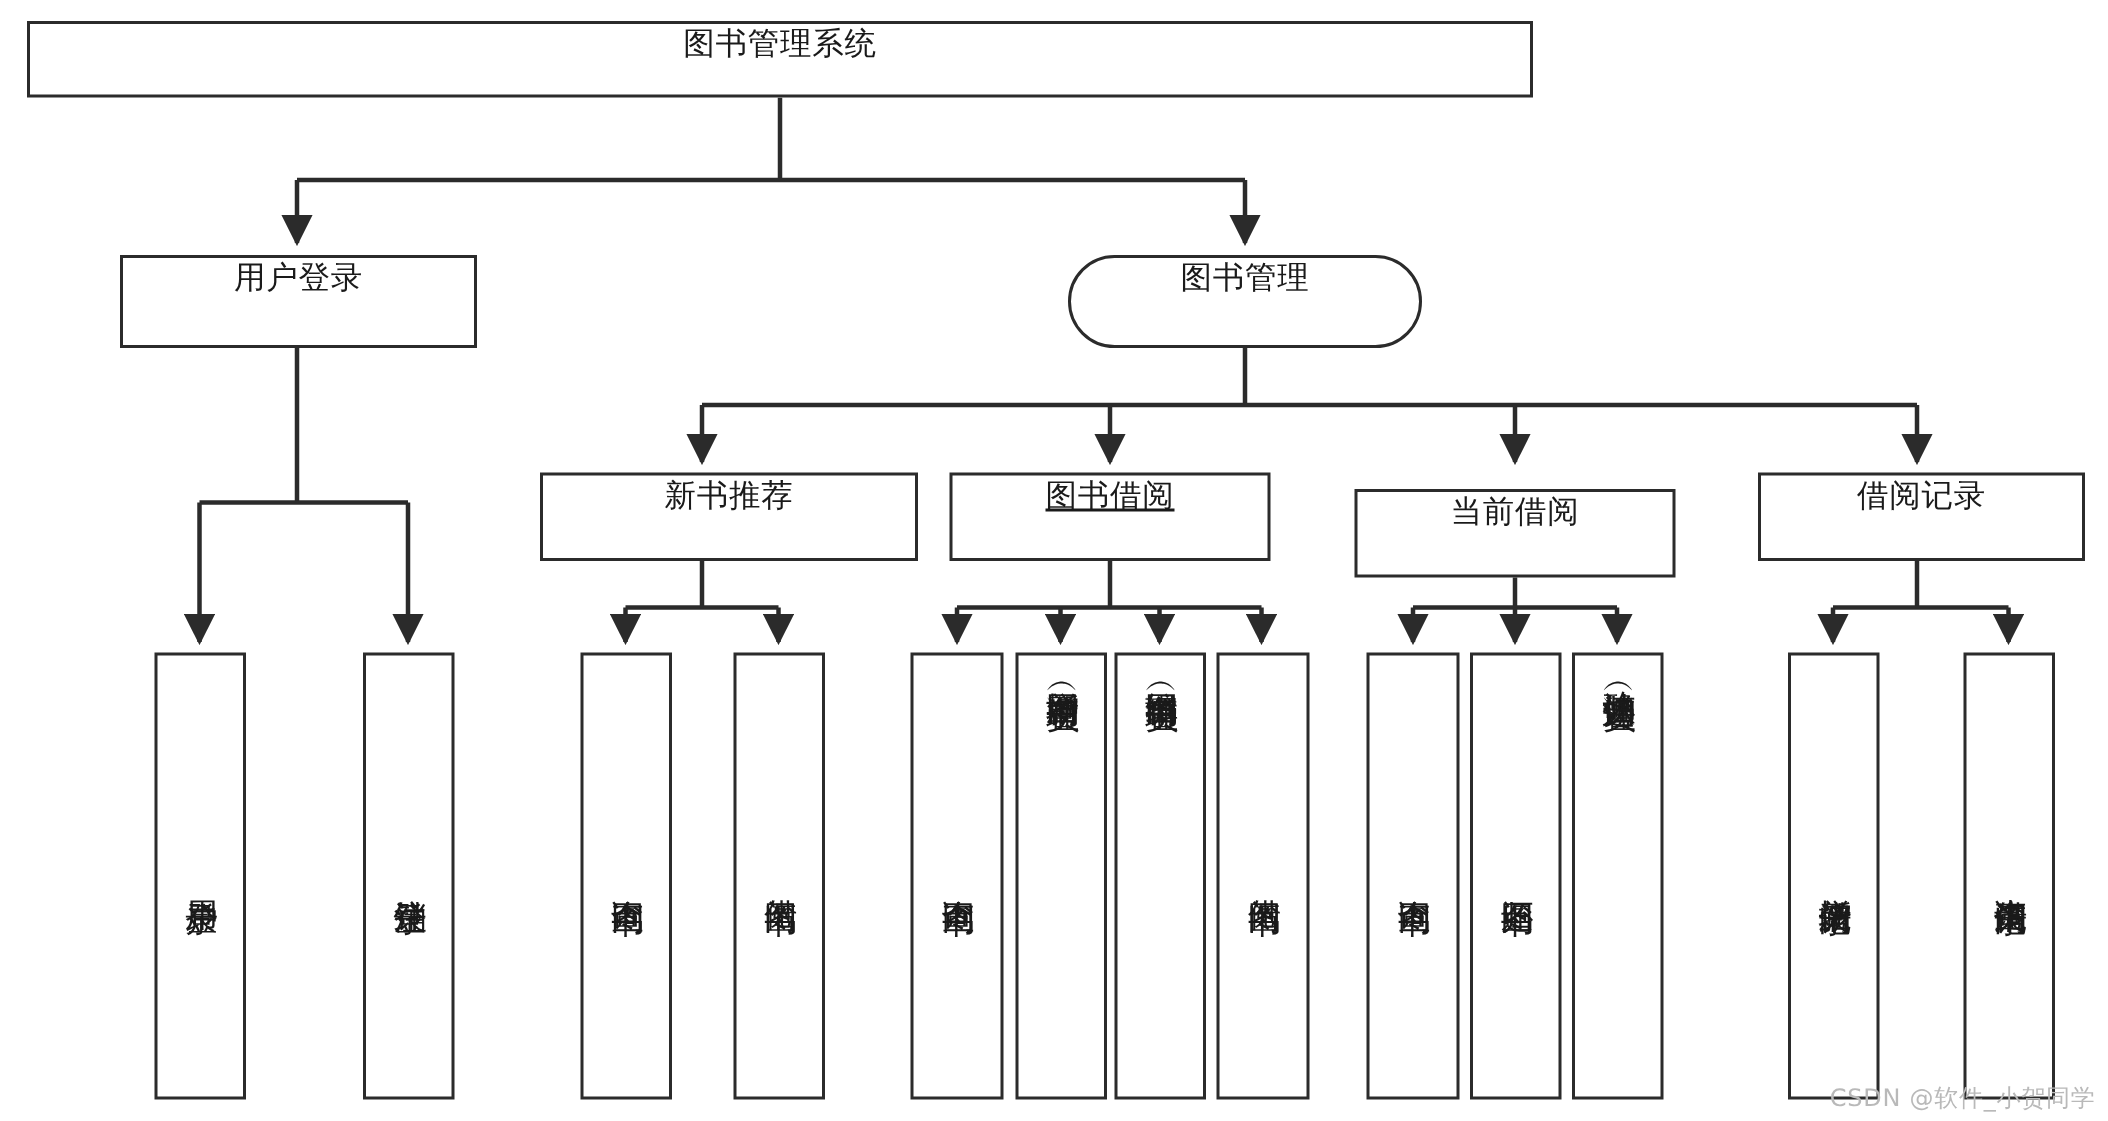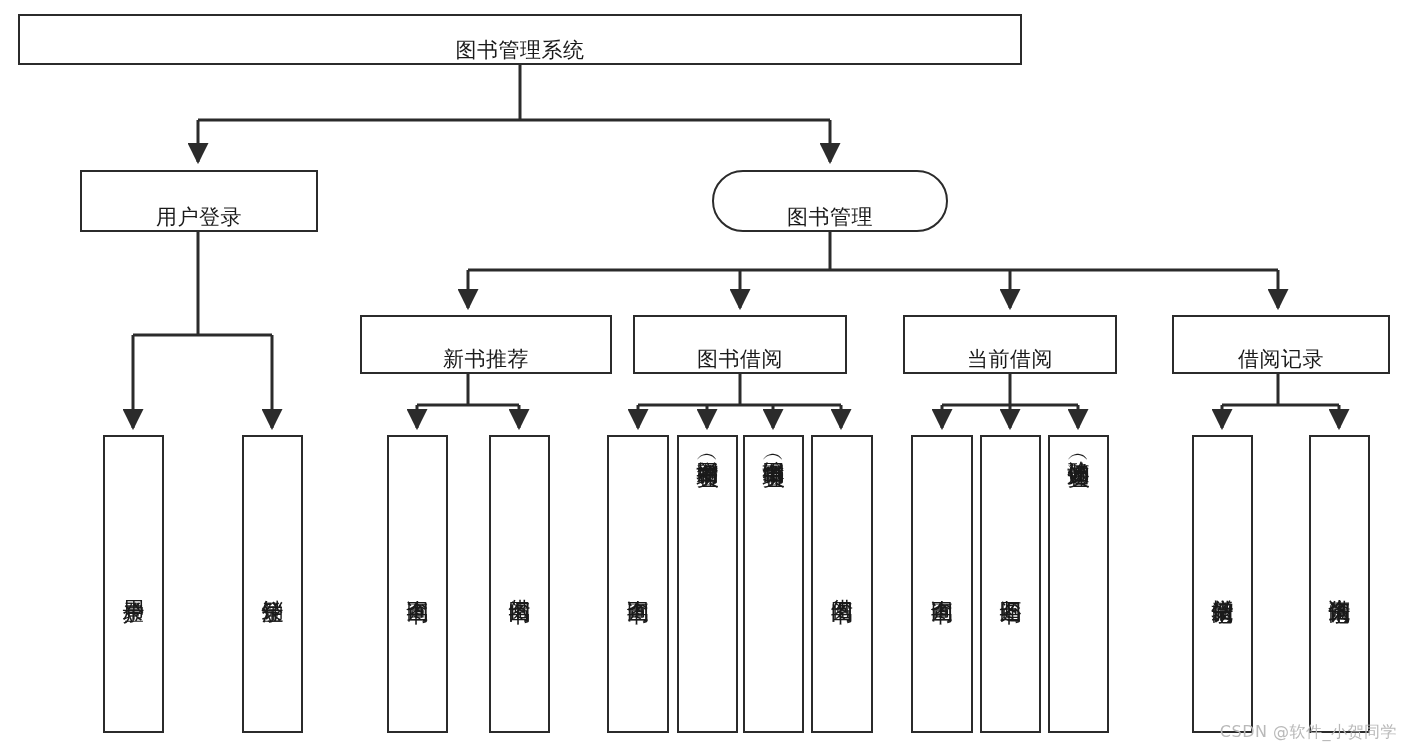--- a/index.html
+++ b/index.html
@@ -23,21 +23,21 @@
     top: 0;
     width: 1405px;
     height: 747px;
   }
   .node-box {
     position: absolute;
     box-sizing: border-box;
     border: 2px solid #2b2b2b;
     background: #ffffff;
     display: flex;
-    align-items: flex-end;
+    align-items: flex-start;
     justify-content: center;
     color: #1a1a1a;
   }
   .node-label {
     font-size: 21px;
     line-height: 1.25;
     letter-spacing: 0.5px;
     white-space: nowrap;
     color: #1a1a1a;
   }
@@ -139,24 +139,24 @@
   <div class="node-box" style="left:80px; top:170px; width:238px; height:62px;">
     <span class="node-label">用户登录</span>
   </div>
   <div class="node-box" style="left:712px; top:170px; width:236px; height:62px;border-radius:31px;">
     <span class="node-label">图书管理</span>
   </div>
 
   <div class="node-box" style="left:360px; top:315px; width:252px; height:59px;">
     <span class="node-label">新书推荐</span>
   </div>
-  <div class="node-box" style="left:633px; top:315px; width:214px; height:59px;">
+  <div class="node-box" style="left:633px; top:315px; width:214px; height:59px;text-decoration:underline;">
     <span class="node-label">图书借阅</span>
   </div>
-  <div class="node-box" style="left:903px; top:315px; width:214px; height:59px;">
+  <div class="node-box" style="left:903px; top:326px; width:214px; height:59px;">
     <span class="node-label">当前借阅</span>
   </div>
   <div class="node-box" style="left:1172px; top:315px; width:218px; height:59px;">
     <span class="node-label">借阅记录</span>
   </div>
 
   <div class="leaf-box align-middle" style="left:103px; top:435px; width:61px; height:298px;">
     <span class="leaf-label">用户登录</span>
   </div>
   <div class="leaf-box align-middle" style="left:242px; top:435px; width:61px; height:298px;">

